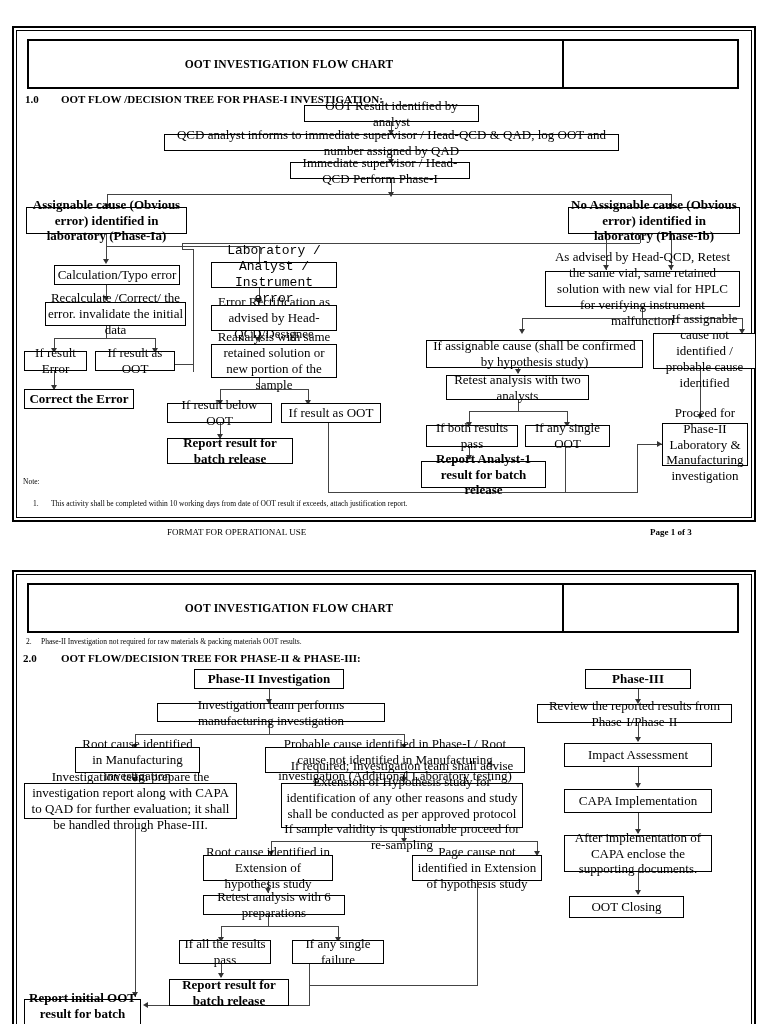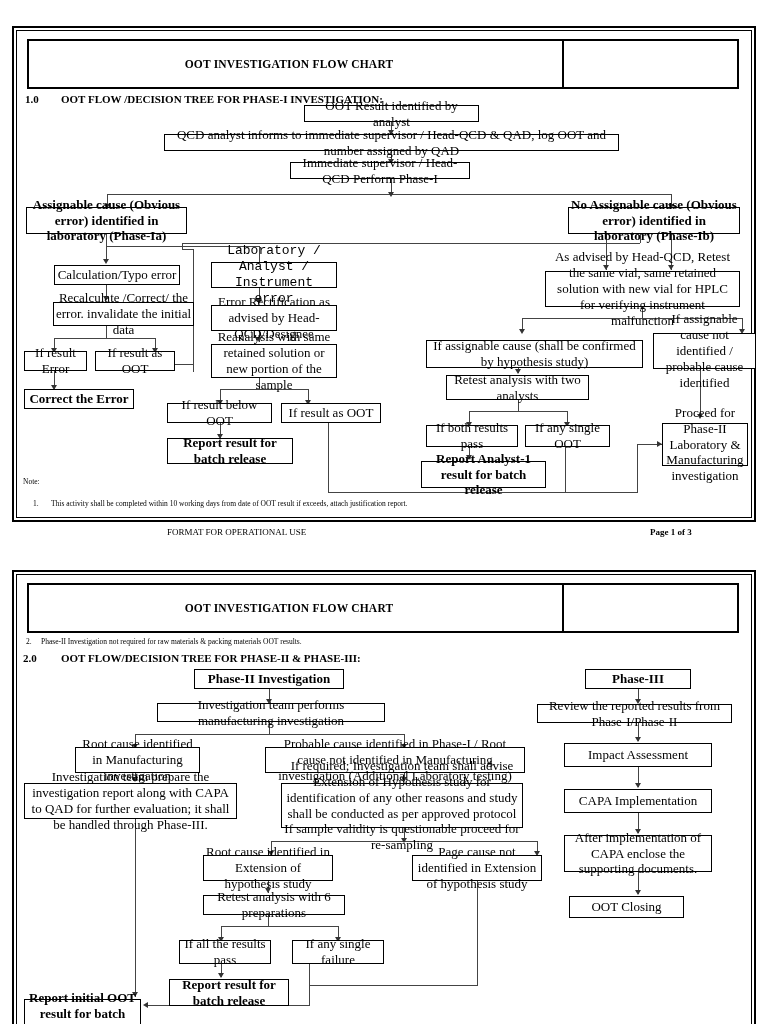--- a/index.html
+++ b/index.html
@@ -70,21 +70,21 @@
 
   <div class="ln lnh" style="left:165px;top:212px;width:458px;"></div>
   <div class="ln lnv" style="left:165px;top:212px;height:6px;"></div>
   <div class="ln lnh" style="left:165px;top:218px;width:12px;"></div>
   <div class="ln lnv" style="left:176px;top:218px;height:123px;"></div>
   <div class="ln lnv" style="left:623px;top:203px;height:9px;"></div>
 
   <div class="bx" style="left:37px;top:234px;width:126px;height:20px;">Calculation/Typo error</div>
   <div class="ln lnv" style="left:89px;top:254px;height:14px;"></div>
   <div class="ar" style="left:86px;top:265px;"></div>
-  <div class="bx" style="left:36px;top:271px;width:141px;height:24px;">Recalculate /Correct/ the error. invalidate the initial data</div>
+  <div class="bx" style="left:28px;top:271px;width:141px;height:24px;">Recalculate /Correct/ the error. invalidate the initial data</div>
 
   <div class="ln lnv" style="left:89px;top:295px;height:13px;"></div>
   <div class="ln lnh" style="left:37px;top:307px;width:102px;"></div>
   <div class="ln lnv" style="left:37px;top:307px;height:13px;"></div>
   <div class="ar" style="left:34px;top:317px;"></div>
   <div class="ln lnv" style="left:138px;top:307px;height:13px;"></div>
   <div class="ar" style="left:135px;top:317px;"></div>
 
   <div class="bx" style="left:7px;top:320px;width:63px;height:20px;">If result Error</div>
   <div class="bx" style="left:78px;top:320px;width:80px;height:20px;">If result as OOT</div>

